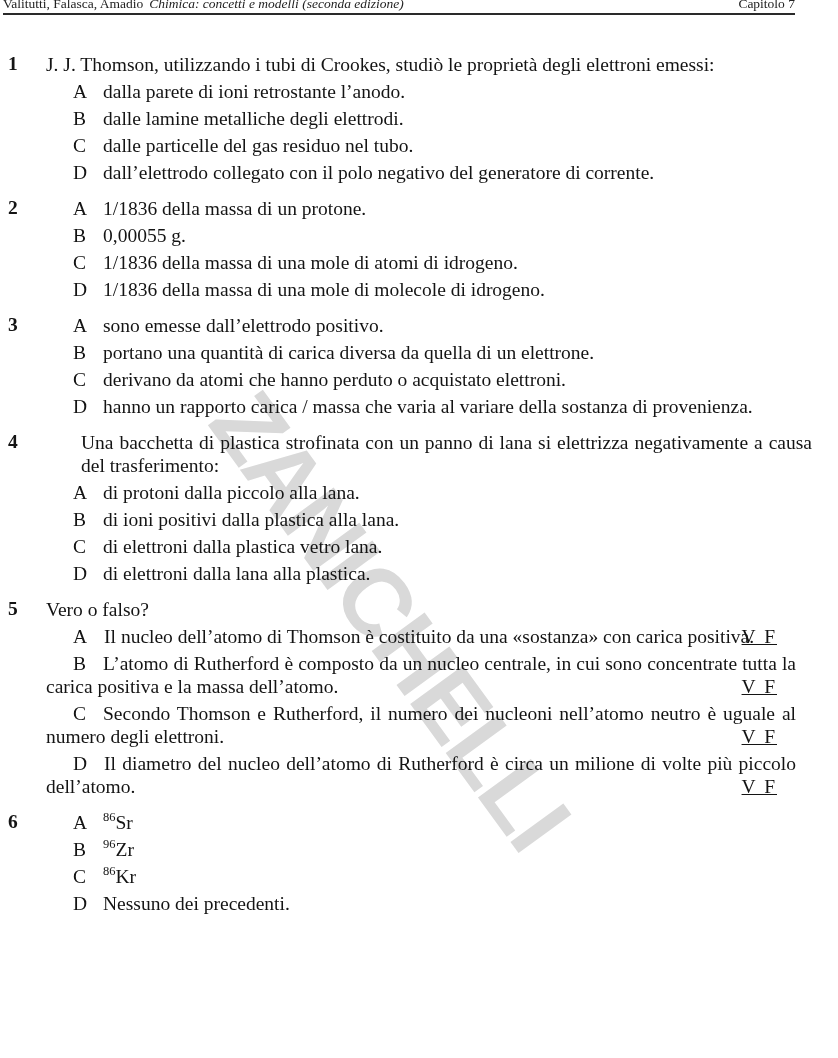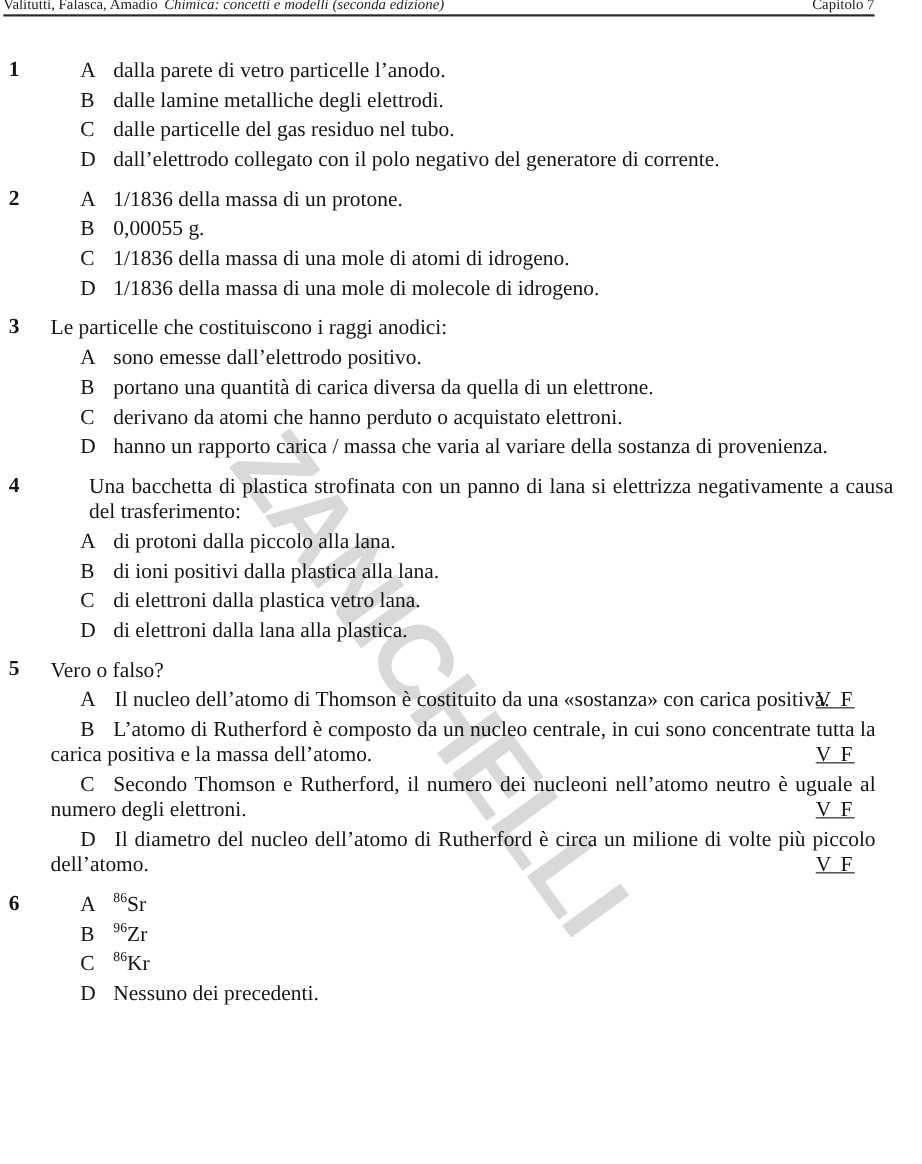--- a/index.html
+++ b/index.html
@@ -71,23 +71,24 @@
     <span>Capitolo 7</span>
   </div>
 </div>
 
 <div class="watermark">ZANICHELLI</div>
 
 <div class="content">
 
   <div class="q">
     <span class="qnum">1</span>
-    <div class="opt">
-      <span class="opt-letter">A</span>
-      <span class="opt-text">dalla parete di vetro particelle l’anodo.</span>
+    <p class="qtext">J. J. Thomson, utilizzando i tubi di Crookes, studiò le proprietà degli elettroni emessi:</p>
+    <div class="opt">
+      <span class="opt-letter">A</span>
+      <span class="opt-text">dalla parete di ioni retrostante l’anodo.</span>
     </div>
     <div class="opt">
       <span class="opt-letter">B</span>
       <span class="opt-text">dalle lamine metalliche degli elettrodi.</span>
     </div>
     <div class="opt">
       <span class="opt-letter">C</span>
       <span class="opt-text">dalle particelle del gas residuo nel tubo.</span>
     </div>
     <div class="opt">
@@ -111,21 +112,20 @@
       <span class="opt-text">1/1836 della massa di una mole di atomi di idrogeno.</span>
     </div>
     <div class="opt">
       <span class="opt-letter">D</span>
       <span class="opt-text">1/1836 della massa di una mole di molecole di idrogeno.</span>
     </div>
   </div>
 
   <div class="q">
     <span class="qnum">3</span>
-    <p class="qtext">Le particelle che costituiscono i raggi anodici:</p>
     <div class="opt">
       <span class="opt-letter">A</span>
       <span class="opt-text">sono emesse dall’elettrodo positivo.</span>
     </div>
     <div class="opt">
       <span class="opt-letter">B</span>
       <span class="opt-text">portano una quantità di carica diversa da quella di un elettrone.</span>
     </div>
     <div class="opt">
       <span class="opt-letter">C</span>

